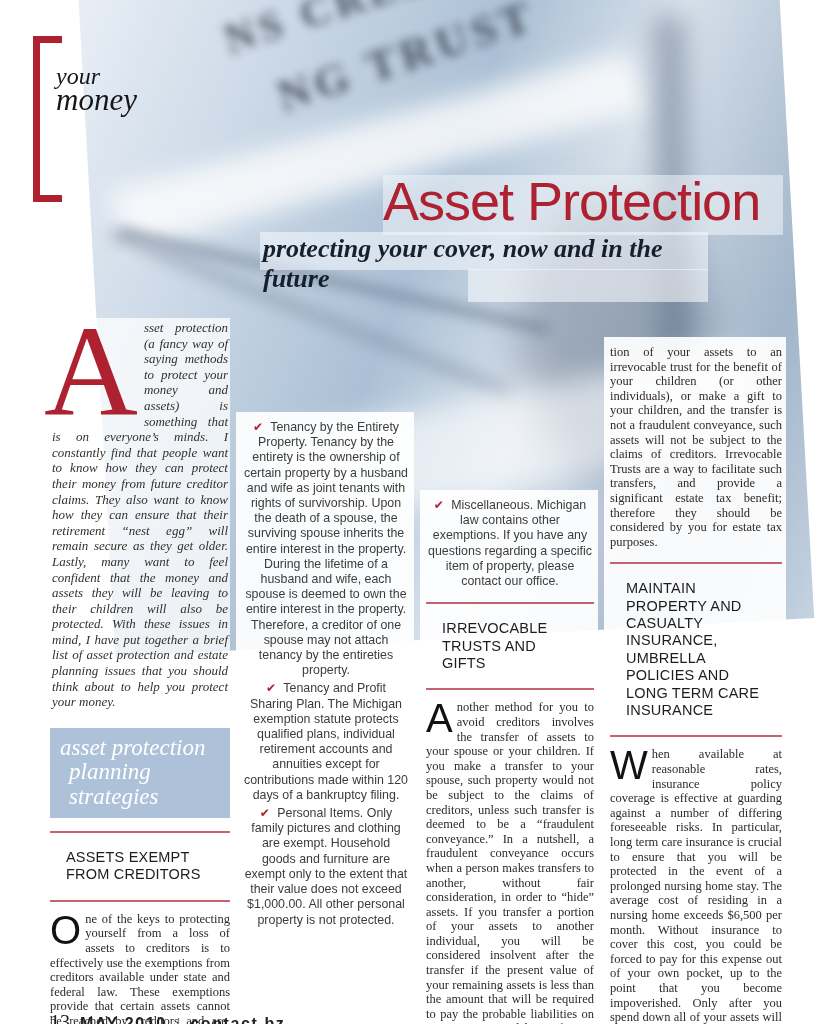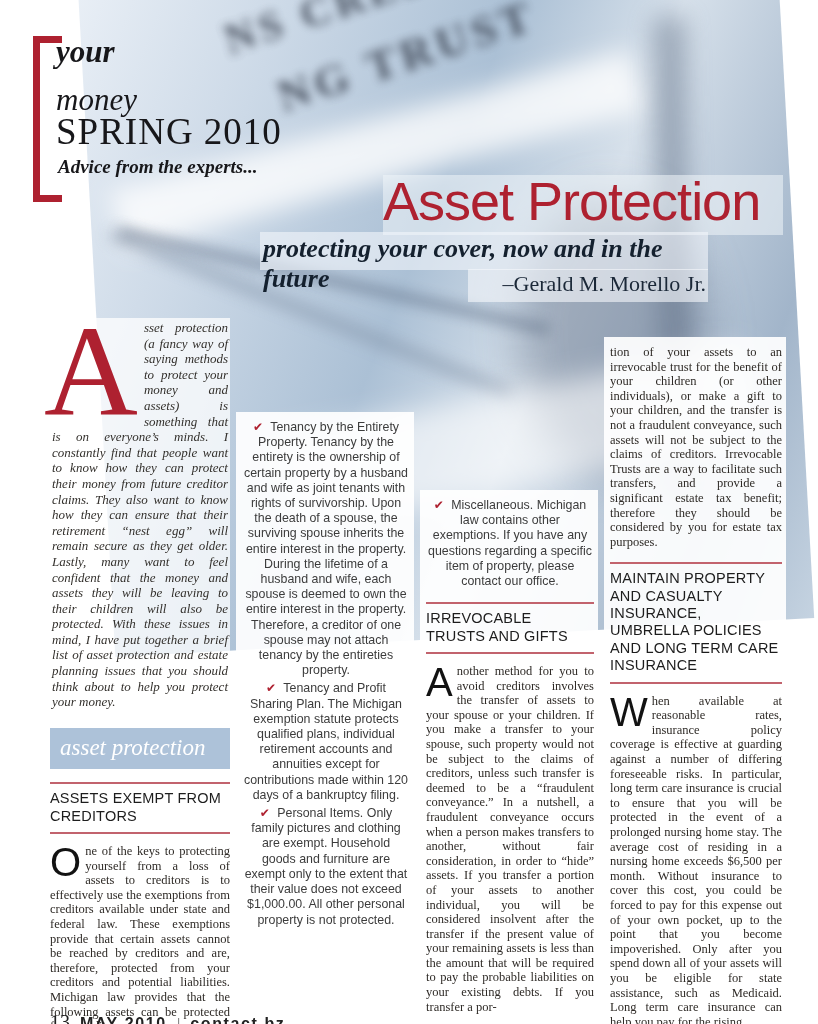--- a/index.html
+++ b/index.html
@@ -40,21 +40,21 @@
   .band-title{left:383px;top:175px;width:400px;height:60px;background:rgba(241,245,250,.55);}
   .band-sub{left:260px;top:232px;width:448px;height:38px;background:rgba(243,247,251,.6);}
   .band-byline{left:468px;top:269px;width:240px;height:33px;background:rgba(246,249,252,.6);}
 
   
   .bracket{position:absolute;left:33px;top:36px;width:22px;height:152px;
            border-left:7px solid var(--accent-red);
            border-top:7px solid var(--accent-red);
            border-bottom:7px solid var(--accent-red);}
   .mh{position:absolute;color:#17171a;}
-  .mh-your{left:56px;top:36px;font-style:italic;font-size:31px;line-height:1;font-weight:bold;}
+  .mh-your{left:56px;top:64px;font-style:italic;font-size:24px;line-height:1;}
   .mh-money{left:56px;top:84px;font-style:italic;font-size:31px;line-height:1;}
   .mh-season{left:56px;top:112px;font-size:37px;line-height:1.1;letter-spacing:1px;}
   .mh-tagline{left:58px;top:156px;font-size:19px;font-style:italic;font-weight:bold;}
 
   
   .title{position:absolute;left:383px;top:174px;width:410px;margin:0;
          font-family:"Liberation Sans",sans-serif;font-weight:400;font-size:54px;
          line-height:1;color:var(--accent-red);letter-spacing:-1px;}
   .subtitle{position:absolute;left:263px;top:234px;width:448px;
             font-style:italic;font-weight:bold;font-size:26px;color:#14202e;}
@@ -76,21 +76,21 @@
   .intro-cap{font-style:normal;font-family:"Liberation Serif",serif;font-size:130px;
              line-height:.76;color:var(--accent-red);margin:2px 6px 0 -8px;}
   .small-cap{font-family:"Liberation Sans",sans-serif;font-size:40px;line-height:.82;
              color:#121212;margin:2px 4px 0 0;}
 
   .callout{margin-top:14px;background:var(--callout-blue);color:#fff;
            font-style:italic;font-size:23px;line-height:1.06;padding:8px 6px 9px 10px;}
   .callout .indent{padding-left:9px;}
 
   .rule{height:2px;background:var(--rule-red);margin:13px 0 6px 0;}
-  h2{margin:0;font-family:"Liberation Sans",sans-serif;font-weight:400;font-size:14.5px;
+  h2{margin:16px;font-family:"Liberation Sans",sans-serif;font-weight:400;font-size:14.5px;
      line-height:1.2;letter-spacing:.2px;color:#1d1d1d;}
   .rule.below{margin:7px 0 10px 0;}
 
   .sansblock{background:rgba(255,255,255,.92);padding:8px 6px 6px 8px;}
   .bullet{font-family:"Liberation Sans",sans-serif;font-size:12.4px;line-height:15.2px;
           color:var(--sans-ink);text-align:center;hyphens:auto;margin-bottom:3px;}
   .check{color:var(--accent-red);margin-right:4px;font-size:12px;}
 
   .whitebox{background:rgba(255,255,255,.92);padding:8px 4px 4px 6px;}
 
@@ -117,34 +117,32 @@
     <div class="shape paper2"></div>
   </div>
 
   <div class="band band-title"></div>
   <div class="band band-sub"></div>
   <div class="band band-byline"></div>
 
   <div class="bracket"></div>
   <div class="mh mh-your">your</div>
   <div class="mh mh-money">money</div>
-  <div class="mh mh-season">SPRING 2010</div>
-  <div class="mh mh-tagline">Advice from the experts...</div>
 
   <h1 class="title">Asset Protection</h1>
   <div class="subtitle">protecting your cover, now and in the future</div>
-  <div class="byline">–Gerald M. Morello Jr.</div>
 
   <div class="col col1">
     <p class="intro">
       <span class="dropcap intro-cap">A</span>
       <span>sset protection (a fancy way of saying methods to protect your money and assets) is something that is on everyone’s minds. I constantly find that people want to know how they can protect their money from future creditor claims. They also want to know how they can ensure that their retirement “nest egg” will remain secure as they get older. Lastly, many want to feel confident that the money and assets they will be leaving to their children will also be protected. With these issues in mind, I have put together a brief list of asset protection and estate planning issues that you should think about to help you protect your money.</span>
     </p>
     <div class="callout">
       <div>asset protection</div>
+      <div class="indent">planning strategies</div>
     </div>
     <div class="rule"></div>
     <h2>ASSETS EXEMPT FROM CREDITORS</h2>
     <div class="rule below"></div>
     <p class="serifbody">
       <span class="dropcap small-cap">O</span>
       <span>ne of the keys to protecting yourself from a loss of assets to creditors is to effectively use the exemptions from creditors available under state and federal law. These exemptions provide that certain assets cannot be reached by creditors and are, therefore, protected from your creditors and potential liabilities. Michigan law provides that the following assets can be protected from creditors:</span>
     </p>
   </div>
 

